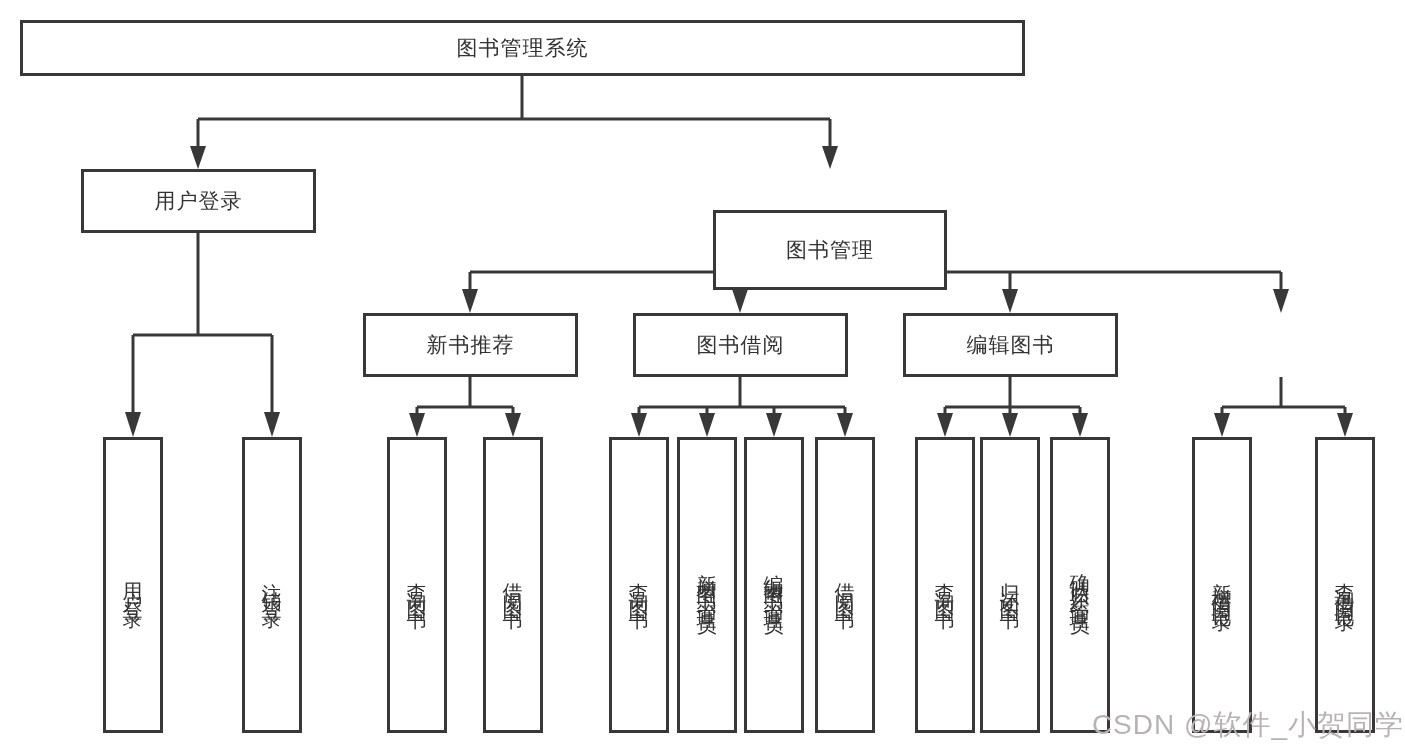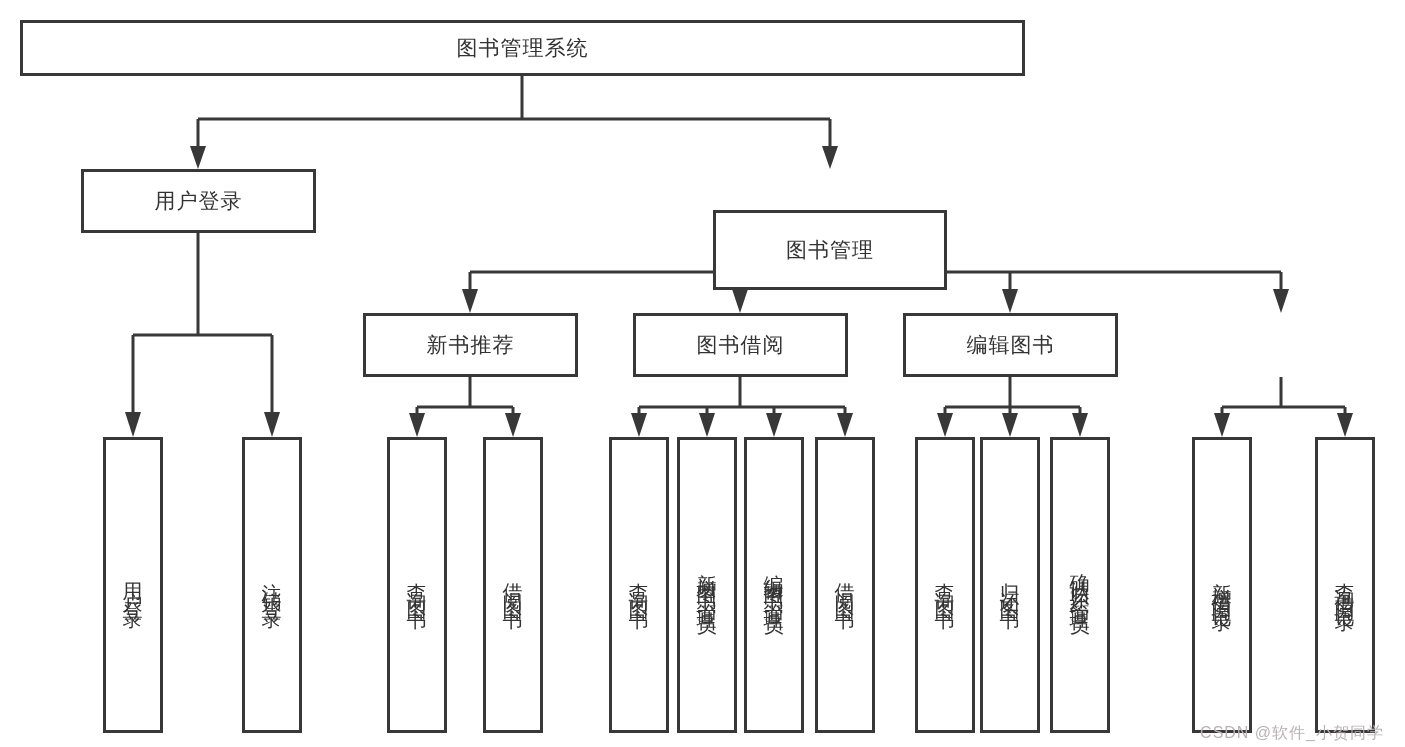--- a/index.html
+++ b/index.html
@@ -34,24 +34,24 @@
     writing-mode:vertical-rl;
     text-orientation:mixed;
     font-size:20px;
     letter-spacing:9px;
     line-height:1;
     padding:6px 0;
   }
   .leaf-long{letter-spacing:6px;}
   .watermark{
     position:absolute;
-    right:21px;
+    right:1px;
     bottom:3px;
     color:var(--watermark);
-    font-size:16px;
+    font-size:28px;
     letter-spacing:1px;
     z-index:10;
     white-space:nowrap;
   }
 </style>
 </head>
 <body>
 
 <div class="canvas">
 

